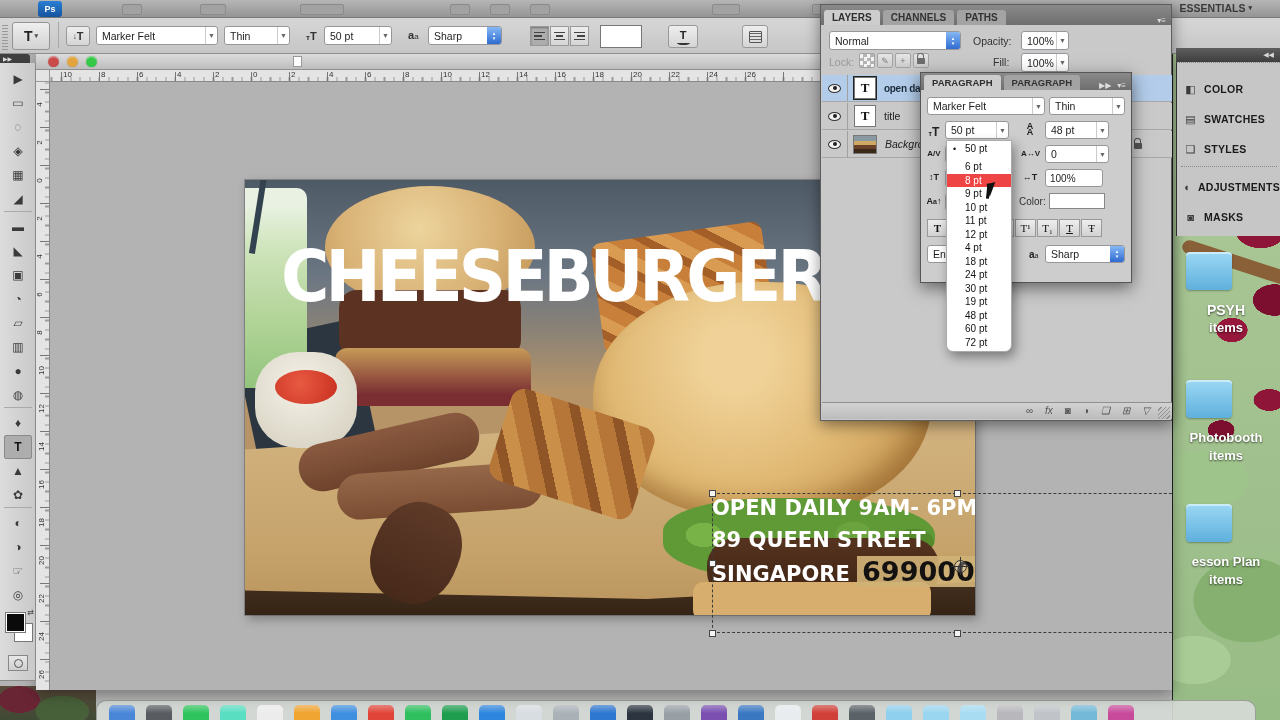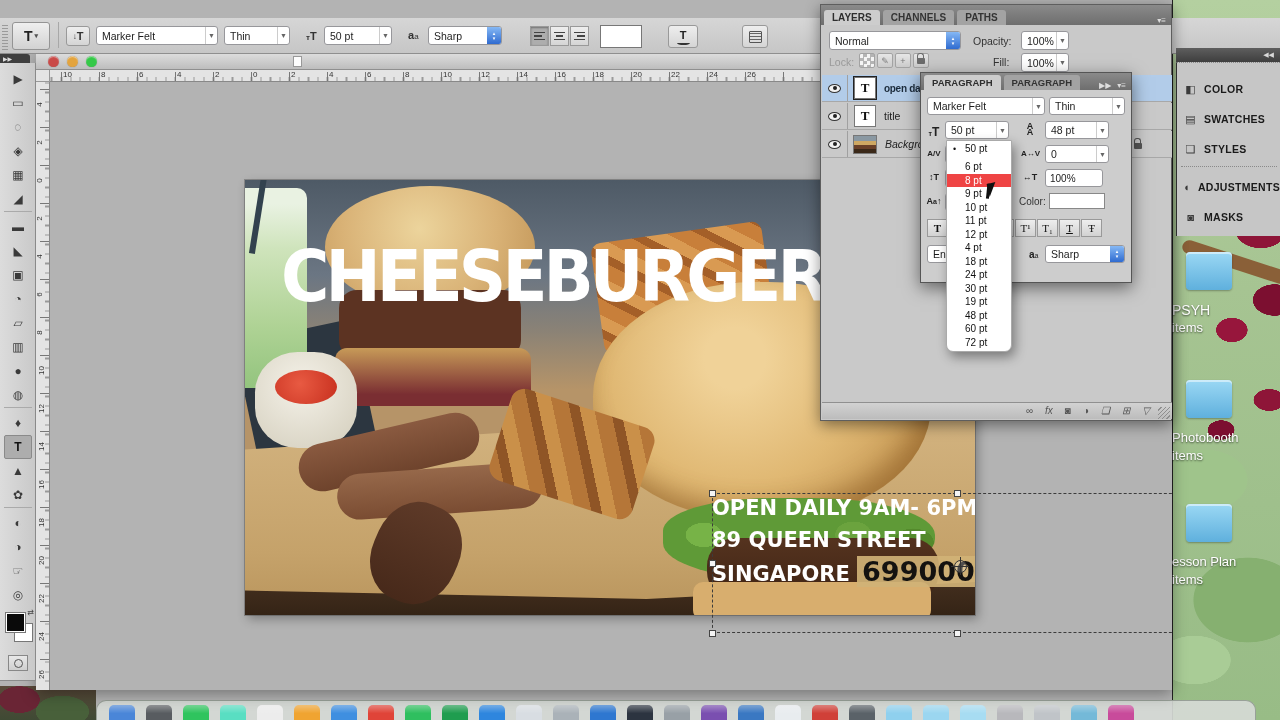--- a/index.html
+++ b/index.html
@@ -18,21 +18,21 @@
 radial-gradient(70px 50px at 30% 480px,#9fc48b 0 60%,transparent 61%),
 radial-gradient(90px 70px at 70% 600px,#86b070 0 60%,transparent 61%),
 radial-gradient(60px 40px at 20% 660px,#a9cc96 0 60%,transparent 61%),
 linear-gradient(180deg,#b4d0a0,#a6c492 40%,#98bc86)}
 .branch{left:1180px;top:255px;width:110px;height:14px;background:#8a6038;transform:rotate(18deg);border-radius:8px;z-index:0}
 .desktop-bl{left:0;top:686px;width:96px;height:34px;z-index:0;
 background:radial-gradient(34px 22px at 20% 40%,#6a2535 0 60%,transparent 61%),
 radial-gradient(44px 26px at 65% 75%,#48603a 0 60%,transparent 61%),
 linear-gradient(#5a4a3a,#3f4a34)}
 .folder{width:46px;height:38px;border-radius:4px;background:linear-gradient(#9bd8f4,#5fb0dd);box-shadow:inset 0 2px 0 rgba(255,255,255,.5),0 1px 2px rgba(0,0,0,.3);z-index:1}
-.flabel{width:108px;left:1172px;text-align:left;color:#fff;font-weight:normal;font-size:14px;text-shadow:0 1px 2px rgba(0,0,0,.65);z-index:1;white-space:nowrap}
+.flabel{width:108px;left:1172px;text-align:center;color:#fff;font-weight:bold;font-size:14px;text-shadow:0 1px 2px rgba(0,0,0,.65);z-index:1;white-space:nowrap}
 .flabel.sm{font-size:13px}
 
 .mac-dock{left:96px;top:700px;width:1160px;height:20px;z-index:2;background:rgba(214,218,214,.92);border:1px solid #98a098;border-bottom:none;border-radius:10px 10px 0 0;display:flex;align-items:flex-end;padding:0 12px;gap:11px;overflow:hidden}
 .dicon{width:26px;height:15px;border-radius:5px 5px 0 0;flex:0 0 auto}
 
 .app-bar{left:0;top:0;width:1280px;height:18px;z-index:5;background:linear-gradient(#b6b6b6,#949494);border-bottom:1px solid #7a7a7a;display:flex;align-items:center}
 .ps-logo{position:absolute;left:38px;top:1px;width:24px;height:16px;background:linear-gradient(#2a7fd4,#15539e);border-radius:3px;color:#fff;font-size:9px;font-weight:bold;display:flex;align-items:center;justify-content:center}
 .abstub{position:absolute;top:4px;height:11px;background:#a2a2a2;border:1px solid #8a8a8a;border-radius:2px}
 .workspace{position:absolute;right:28px;top:2px;font-size:10.5px;color:#3a3a3a;font-weight:bold;display:flex;gap:3px;align-items:center}
 
@@ -196,20 +196,35 @@
       <div class="dicon" style="background: linear-gradient(rgba(255, 255, 255, 0.35), rgba(255, 255, 255, 0) 55%), rgb(90, 98, 104);"></div>
       <div class="dicon" style="background: linear-gradient(rgba(255, 255, 255, 0.35), rgba(255, 255, 255, 0) 55%), rgb(143, 208, 238);"></div>
       <div class="dicon" style="background: linear-gradient(rgba(255, 255, 255, 0.35), rgba(255, 255, 255, 0) 55%), rgb(155, 214, 240);"></div>
       <div class="dicon" style="background: linear-gradient(rgba(255, 255, 255, 0.35), rgba(255, 255, 255, 0) 55%), rgb(167, 220, 242);"></div>
       <div class="dicon" style="background: linear-gradient(rgba(255, 255, 255, 0.35), rgba(255, 255, 255, 0) 55%), rgb(184, 184, 188);"></div>
       <div class="dicon" style="background: linear-gradient(rgba(255, 255, 255, 0.35), rgba(255, 255, 255, 0) 55%), rgb(192, 196, 200);"></div>
       <div class="dicon" style="background: linear-gradient(rgba(255, 255, 255, 0.35), rgba(255, 255, 255, 0) 55%), rgb(116, 185, 216);"></div>
       <div class="dicon" style="background: linear-gradient(rgba(255, 255, 255, 0.35), rgba(255, 255, 255, 0) 55%), rgb(200, 75, 155);"></div>
     </div>
 
+  <div class="abs app-bar">
+    <div class="ps-logo">Ps</div>
+    <div class="abstub" style="left:122px;width:20px"></div>
+    <div class="abstub" style="left:200px;width:26px"></div>
+    <div class="abstub" style="left:300px;width:44px"></div>
+    <div class="abstub" style="left:450px;width:20px"></div>
+    <div class="abstub" style="left:490px;width:20px"></div>
+    <div class="abstub" style="left:530px;width:20px"></div>
+    <div class="abstub" style="left:712px;width:28px"></div>
+    <div class="abstub" style="left:812px;width:28px"></div>
+    <div class="workspace">
+      <span>ESSENTIALS</span>
+      <span style="font-size:7px">▾</span>
+    </div>
+  </div>
 
   <div class="abs options-bar"></div>
   <div class="abs grip"></div>
   <div class="abs tool-preset">
     <span>T</span>
     <span class="tp-arrow">▾</span>
   </div>
   <div class="abs osep" style="left:58px"></div>
   <div class="abs opt-btn" style="left:66px;width:24px">
       <span style="font-size:8px">↓</span>

